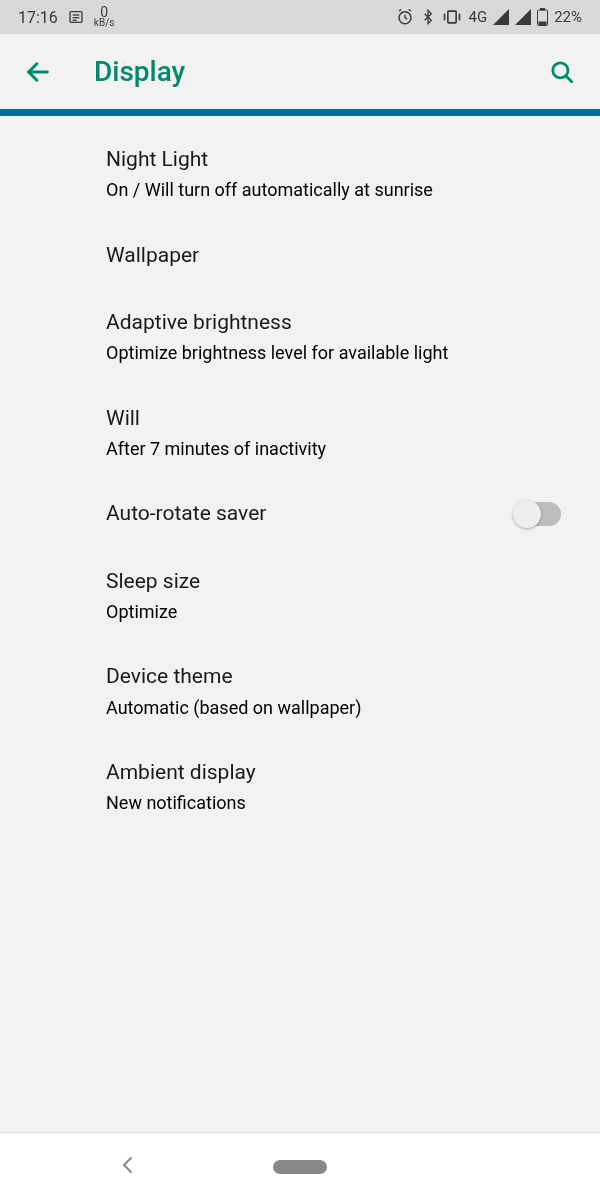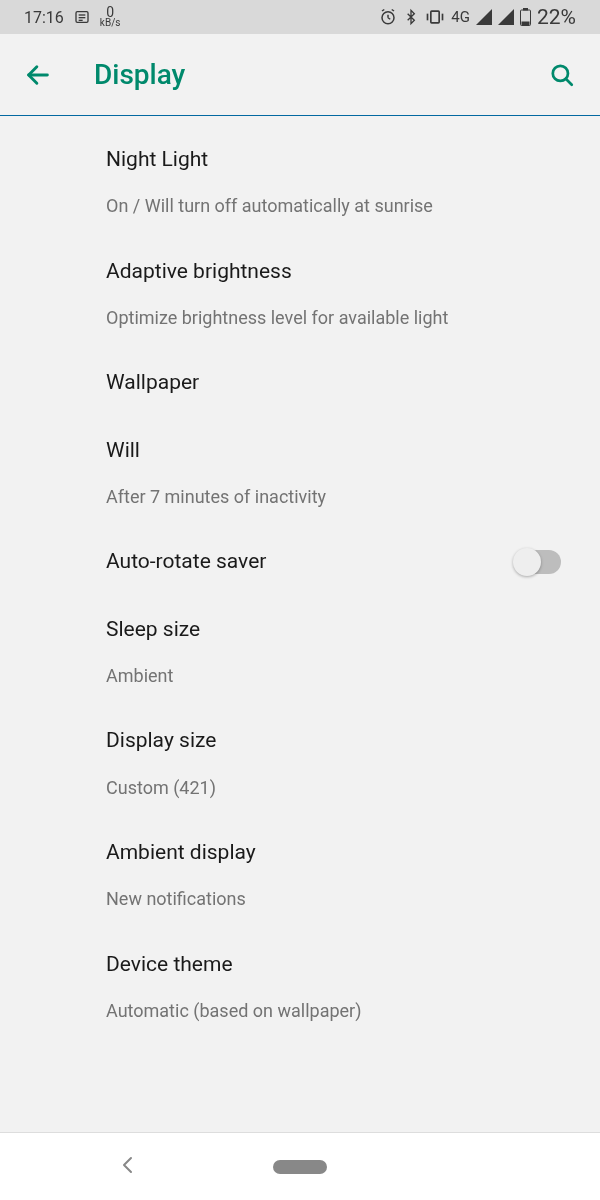--- a/index.html
+++ b/index.html
@@ -9,38 +9,38 @@
       font-family: Roboto, -apple-system, "Segoe UI", sans-serif;
       background: #fff;
       overflow: hidden;
     }
     
     .status-bar {
       height: 34px;
       background: #d9d9d9;
       display: flex;
       align-items: center;
-      padding: 0 24px;
+      padding: 0 18px;
       font-size: 16px;
       color: #3a3a3a;
     }
     .status-left { display: flex; align-items: center; gap: 10px; }
     .status-right { margin-left: auto; display: flex; align-items: center; gap: 6px; }
     .kbps { display:flex; flex-direction:column; align-items:center; line-height:0.8; font-size:10px; }
     .kbps .num { font-size:14px; }
     .ico { display:inline-flex; }
 
     
     .header {
       height: 82px;
       background: #f2f2f2;
       display: flex;
       align-items: center;
       padding: 0 20px;
-      border-bottom: 1px solid #0369a1;
+      border-bottom: 7px solid #0369a1;
     }
     .back-arrow { color: #00896c; width:36px; height:36px; display:flex; align-items:center; justify-content:center; }
     .header-title {
       margin-left: 38px;
       font-size: 28px;
       font-weight: 500;
       color: #00896c;
     }
     .search-btn { margin-left:auto; color:#00896c; width:36px; height:36px; display:flex; align-items:center; justify-content:center; }
 
@@ -57,22 +57,22 @@
     }
     .item .txt { flex:1; }
     .item-title {
       font-size: 21px;
       color: #1a1a1a;
       font-weight: 400;
       line-height: 1.3;
     }
     .item-sub {
       font-size: 18px;
-      color: #737373;
-      margin-top: 21px;
+      color: #000000;
+      margin-top: 5px;
       line-height: 1.3;
     }
     .toggle {
       width: 46px; height: 24px;
       background:#bdbdbd;
       border-radius:12px;
       position:relative;
       margin-right:10px;
     }
     .toggle::after{
@@ -152,21 +152,21 @@
           <path d="M0 16 L16 0 L16 16 Z"></path>
         </svg>
     </span>
     <span class="ico">
       <svg width="11" height="18" viewBox="0 0 11 18" fill="none">
           <rect x="0.5" y="2" width="10" height="15.5" rx="1" stroke="#3a3a3a"></rect>
           <rect x="3" y="0" width="5" height="2.5" fill="#3a3a3a"></rect>
           <rect x="1.5" y="13.5" width="8" height="3.5" fill="#3a3a3a"></rect>
         </svg>
     </span>
-    <span style="font-size:21px;">22%</span>
+    <span style="font-size:15px;">22%</span>
   </div>
 </div>
 
 <div class="header">
   <div class="back-arrow">
     <svg width="28" height="28" viewBox="0 0 24 24" fill="none" stroke="currentColor" stroke-width="2.5" stroke-linecap="round" stroke-linejoin="round">
         <line x1="20" y1="12" x2="4" y2="12"></line>
         <polyline points="11 5 4 12 11 19"></polyline>
       </svg>
   </div>
@@ -183,71 +183,65 @@
 
   <div class="item">
     <div class="txt">
       <div class="item-title">Night Light</div>
       <div class="item-sub">On / Will turn off automatically at sunrise</div>
     </div>
   </div>
 
   <div class="item">
     <div class="txt">
+      <div class="item-title">Wallpaper</div>
+    </div>
+  </div>
+
+  <div class="item">
+    <div class="txt">
       <div class="item-title">Adaptive brightness</div>
       <div class="item-sub">Optimize brightness level for available light</div>
     </div>
   </div>
 
   <div class="item">
     <div class="txt">
-      <div class="item-title">Wallpaper</div>
-    </div>
-  </div>
-
-  <div class="item">
-    <div class="txt">
       <div class="item-title">Will</div>
       <div class="item-sub">After 7 minutes of inactivity</div>
     </div>
   </div>
 
   <div class="item">
     <div class="txt">
       <div class="item-title">Auto-rotate saver</div>
     </div>
     <div class="toggle"></div>
   </div>
 
   <div class="item">
     <div class="txt">
       <div class="item-title">Sleep size</div>
-      <div class="item-sub">Ambient</div>
-    </div>
-  </div>
-
-  <div class="item">
-    <div class="txt">
-      <div class="item-title">Display size</div>
-      <div class="item-sub">Custom (421)</div>
-    </div>
-  </div>
-
+      <div class="item-sub">Optimize</div>
+    </div>
+  </div>
+
+
+
+  <div class="item">
+    <div class="txt">
+      <div class="item-title">Device theme</div>
+      <div class="item-sub">Automatic (based on wallpaper)</div>
+    </div>
+  </div>
 
   <div class="item">
     <div class="txt">
       <div class="item-title">Ambient display</div>
       <div class="item-sub">New notifications</div>
-    </div>
-  </div>
-
-  <div class="item">
-    <div class="txt">
-      <div class="item-title">Device theme</div>
-      <div class="item-sub">Automatic (based on wallpaper)</div>
     </div>
   </div>
 
 </div>
 
 <div class="navbar">
   <div class="nav-back">
     <svg width="16" height="22" viewBox="0 0 16 22" fill="none" stroke="#888" stroke-width="2" stroke-linecap="round" stroke-linejoin="round">
         <polyline points="11 4 4 11 11 18"></polyline>
       </svg>

